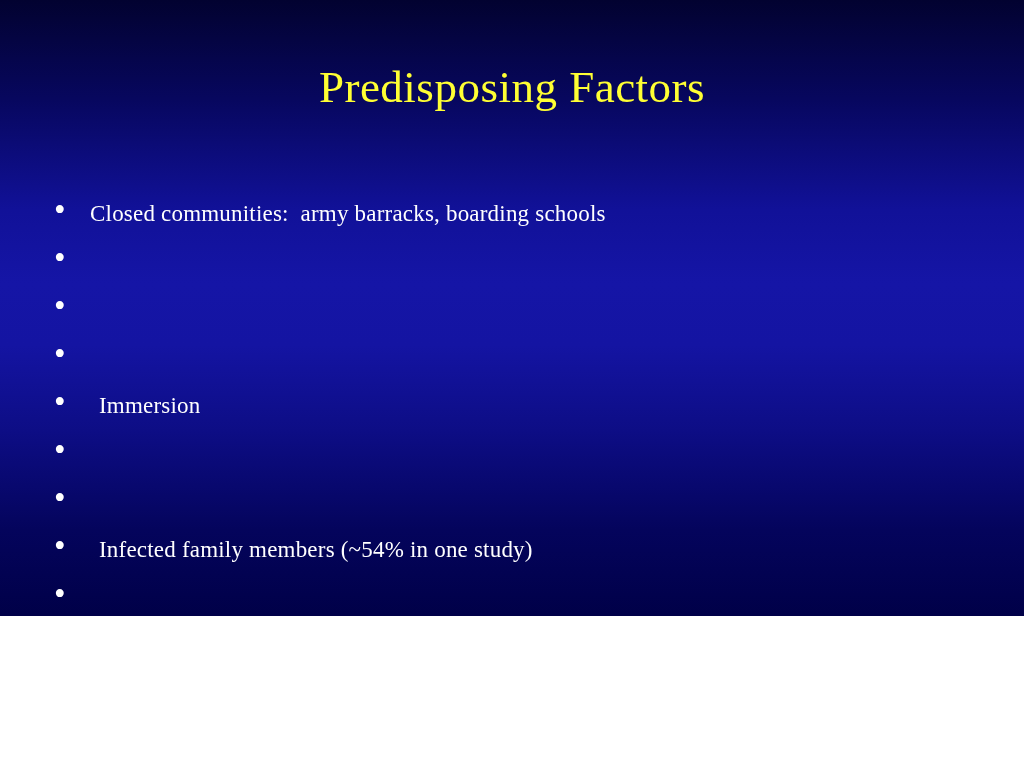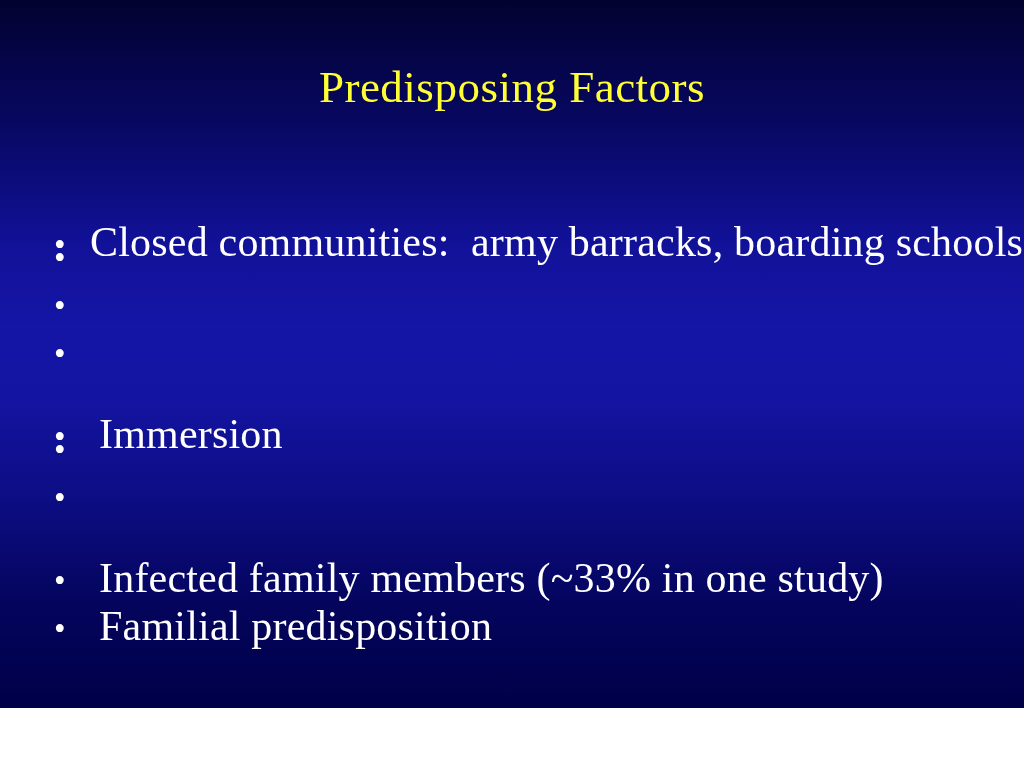--- a/index.html
+++ b/index.html
@@ -5,21 +5,21 @@
   html, body {
     margin: 0;
     padding: 0;
     width: 1024px;
     height: 768px;
     overflow: hidden;
   }
   .slide {
     position: relative;
     width: 1024px;
-    height: 708px;
+    height: 616px;
     background: linear-gradient(to bottom,
       #020230 0%,
       #07075e 16%,
       #111198 34%,
       #1515a6 46%,
       #1414a2 56%,
       #0d0d85 70%,
       #04045c 86%,
       #000048 100%);
     font-family: "Liberation Serif", "DejaVu Serif", serif;
@@ -55,25 +55,24 @@
     display: inline-block;
     width: 30px;
     flex: 0 0 30px;
     color: #ffffff;
     font-size: 33px;
     text-align: left;
     padding-left: 2px;
   }
   .bullet-text {
     color: #ffffff;
-    font-size: 42px;
+    font-size: 23px;
     letter-spacing: 0.2px;
     padding-left: 15px;
     white-space: pre;
-    margin-top: 32px;
   }
   .bullet-item:first-child .bullet-text {
     padding-left: 6px;
   }
 </style>
 </head>
 <body>
 
 <div class="slide">
   <h1 class="slide-title">Predisposing Factors</h1>
@@ -97,20 +96,19 @@
       <span class="bullet-text">Immersion</span>
     </li>
     <li class="bullet-item">
       <span class="bullet">•</span>
     </li>
     <li class="bullet-item">
       <span class="bullet">•</span>
     </li>
     <li class="bullet-item">
       <span class="bullet">•</span>
-      <span class="bullet-text">Infected family members (~33% in one study)</span>
+      <span class="bullet-text">Infected family members (~54% in one study)</span>
     </li>
     <li class="bullet-item">
       <span class="bullet">•</span>
-      <span class="bullet-text">Familial predisposition</span>
     </li>
   </ul>
 </div>
 
 </body></html>

